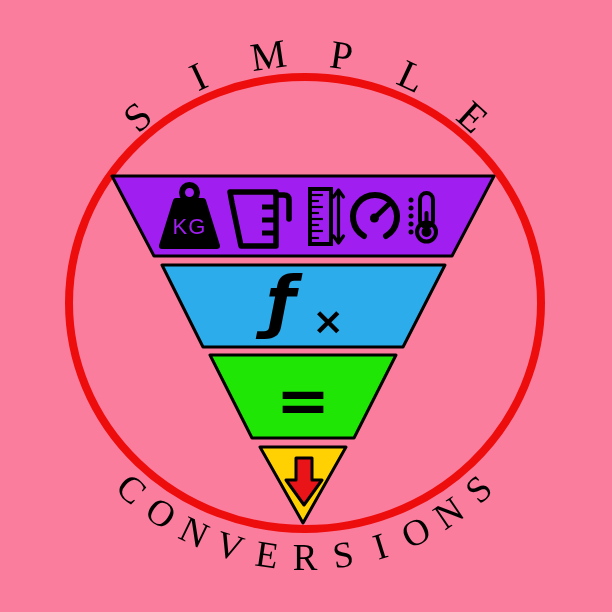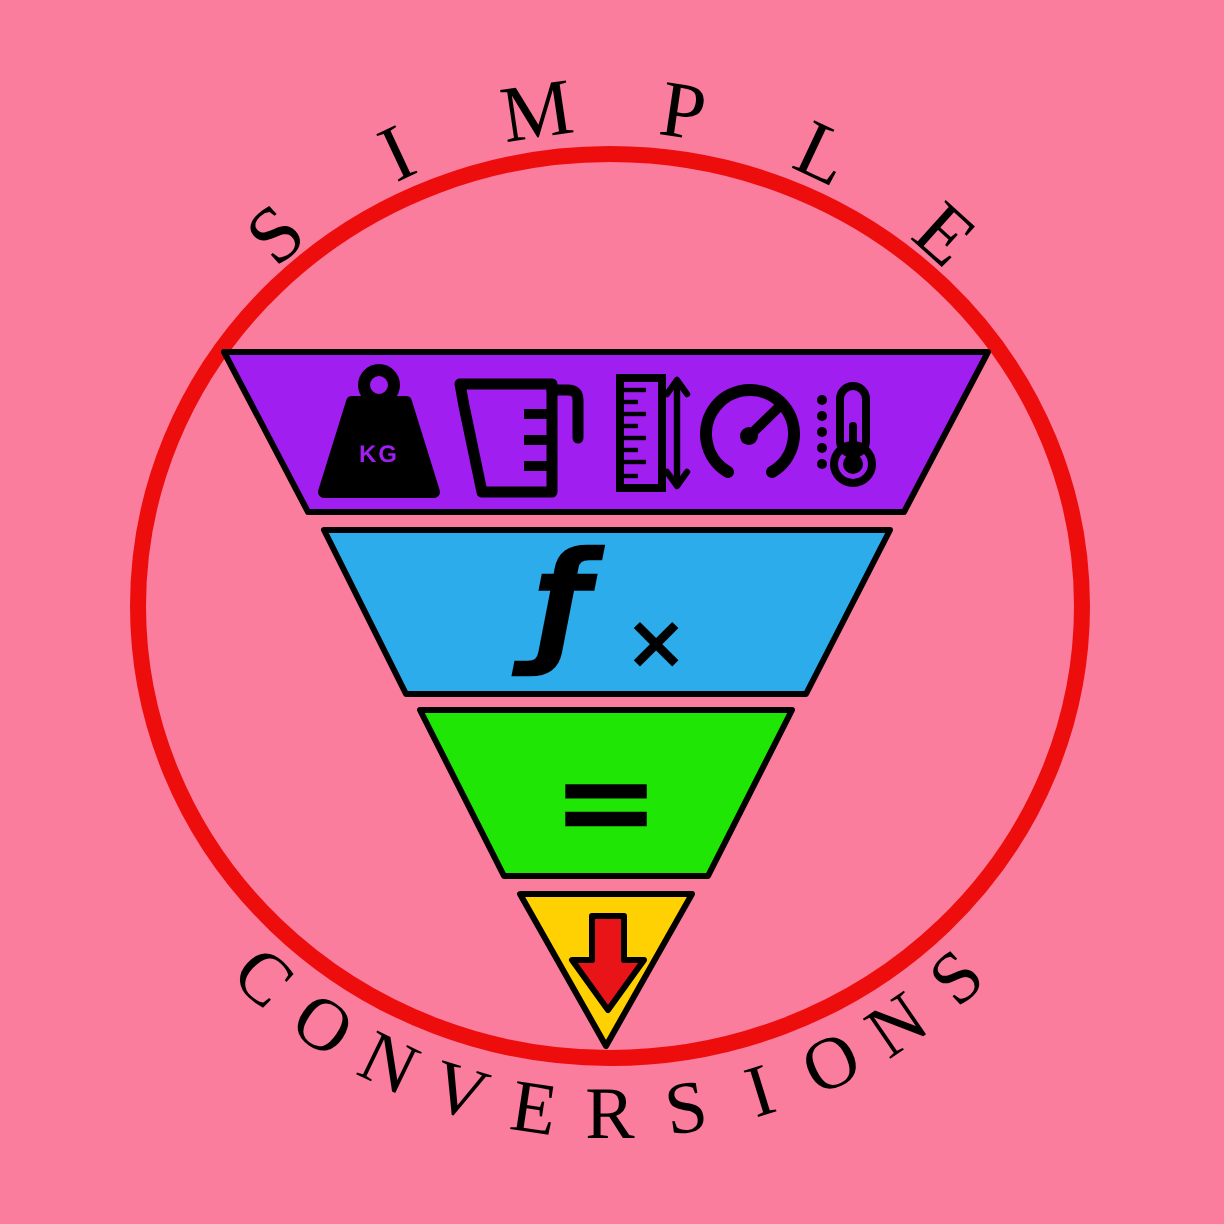--- a/index.html
+++ b/index.html
@@ -18,21 +18,21 @@
     line-height:44px;text-align:center;color:#000;
     font-family:"Liberation Serif",serif;
   }
   #arc-top .arc-letter{font-size:40px;}
   #arc-bottom .arc-letter{font-size:37px;}
 
   
   .kg-label{
     position:absolute;left:168px;top:216px;width:43px;height:22px;
     line-height:22px;text-align:center;
-    font-family:"Liberation Sans",sans-serif;font-weight:bold;font-size:12px;
+    font-family:"Liberation Sans",sans-serif;font-weight:normal;font-size:22px;
     letter-spacing:1px;color:#A01EF0;
   }
   .fx-wrap{position:absolute;left:262px;top:272px;width:86px;height:70px;}
   .fx-f{
     position:absolute;left:4px;top:-4px;
     font-family:"DejaVu Sans",sans-serif;font-style:italic;font-weight:bold;
     font-size:68px;line-height:68px;color:#000;
   }
   .fx-x{
     position:absolute;right:4px;bottom:2px;

